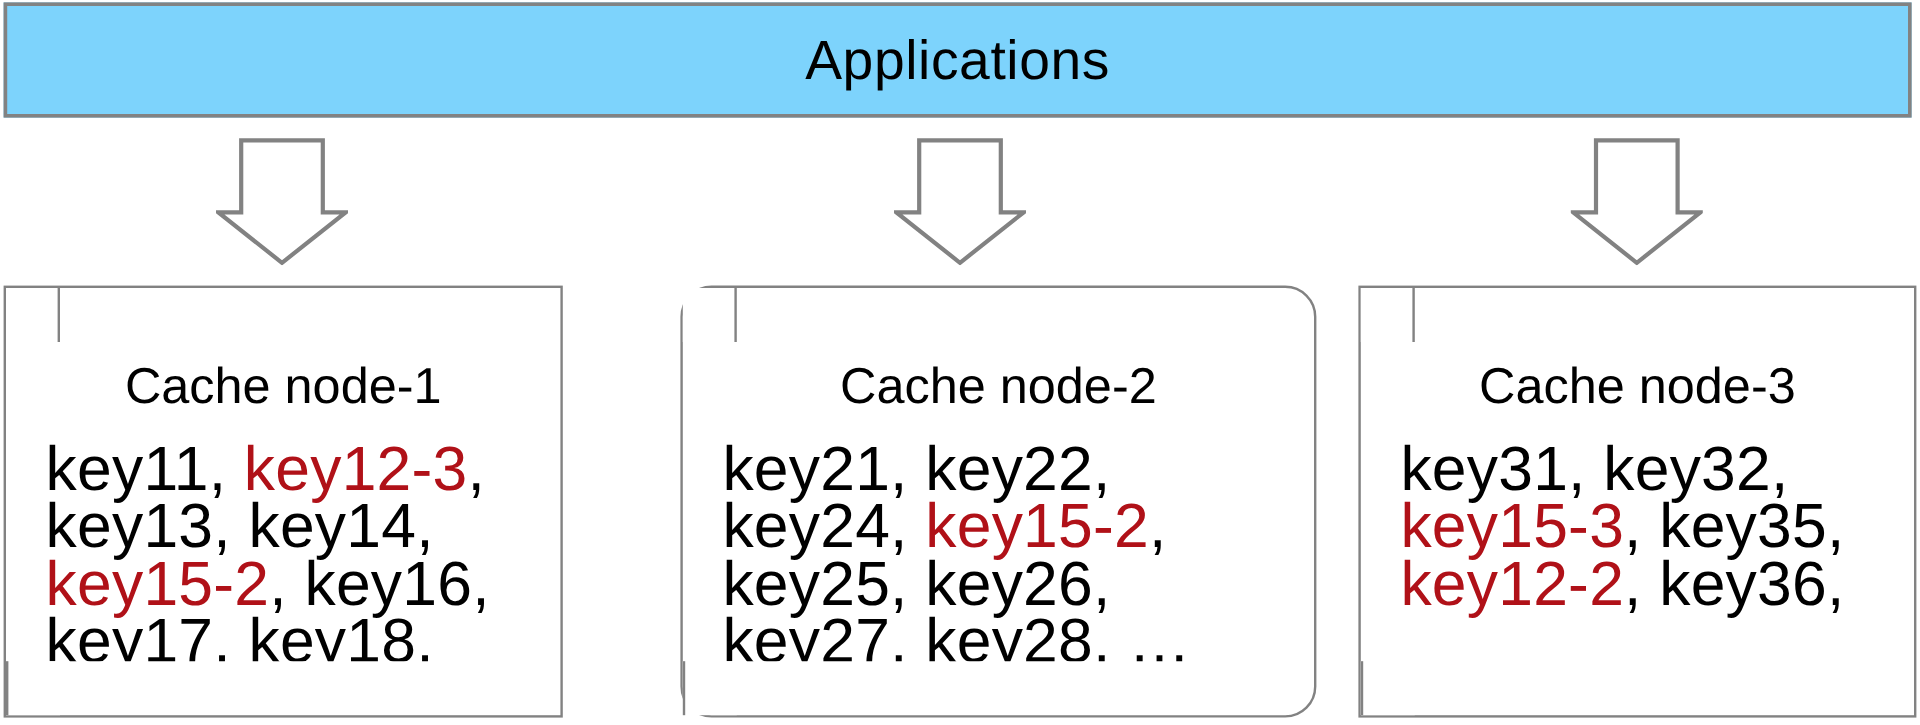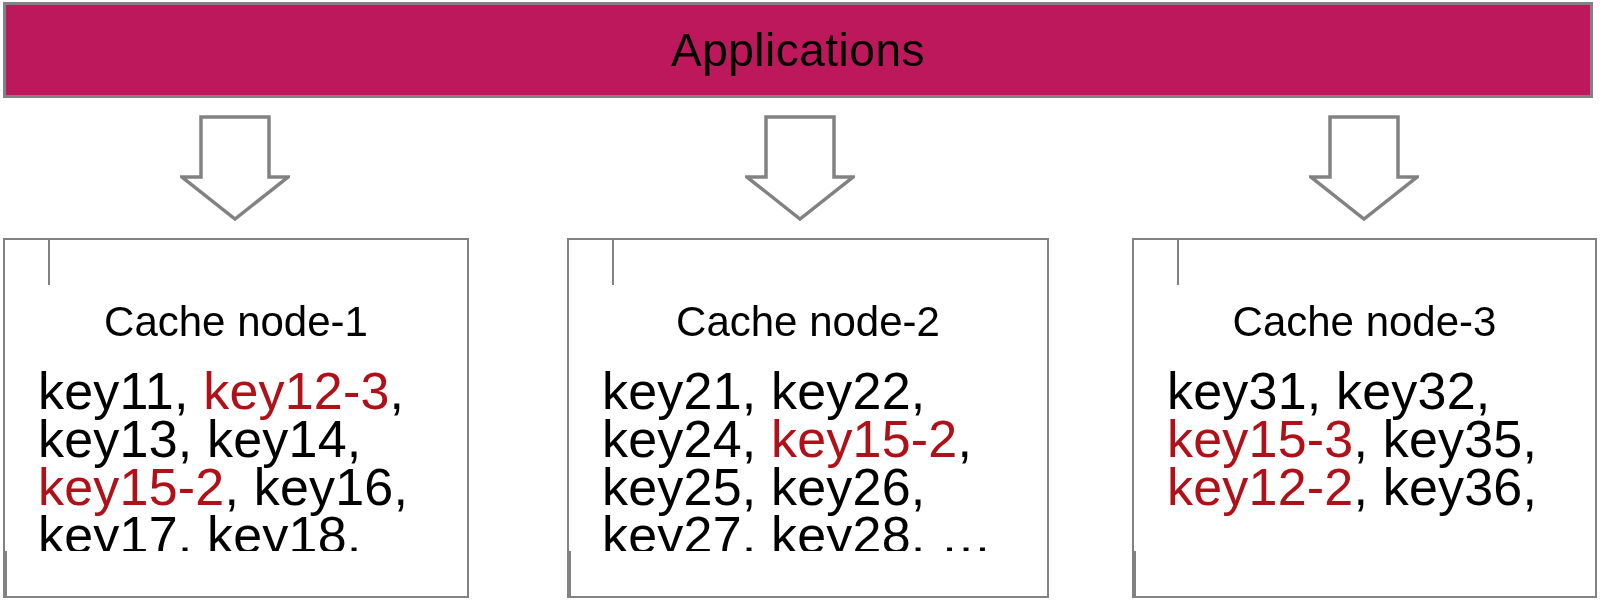--- a/index.html
+++ b/index.html
@@ -15,21 +15,21 @@
     color:var(--ink);
     overflow:hidden;
     position:relative;
   }
   .canvas{position:relative;width:1600px;height:604px;background:#ffffff;}
 
   
   .app-box{
     position:absolute;left:3px;top:2px;width:1590px;height:96px;
     border:3px solid var(--border-gray);
-    background:#be185d;
+    background:#7dd3fc;
     display:flex;align-items:center;justify-content:center;
   }
   .app-title{
     font-size:46px;line-height:1;color:var(--ink);letter-spacing:0.5px;
   }
 
   
   .arrow{position:absolute;top:115px;width:110px;height:106px;}
   .arrow svg{display:block;width:100%;height:100%;}
 
@@ -90,21 +90,21 @@
           <div class="key-line"><span>key11, </span><span class="hot-key">key12-3</span><span>,</span></div>
           <div class="key-line"><span>key13, key14,</span></div>
           <div class="key-line"><span class="hot-key">key15-2</span><span>, key16,</span></div>
           <div class="key-line"><span>key17, key18,</span></div>
           <div class="key-line"><span>…</span></div>
         </div>
     </div>
     <div class="node-strip strip-right"></div>
   </div>
 
-  <div class="node-box" style="left:567px;width:482px;">
+  <div class="node-box" style="left:567px;width:530px;border-radius:26px;">
     <div class="node-strip strip-left"></div>
     <div class="node-center">
       <div class="node-title">Cache node-2</div>
       <div class="node-keys">
           <div class="key-line"><span>key21, key22,</span></div>
           <div class="key-line"><span>key24, </span><span class="hot-key">key15-2</span><span>,</span></div>
           <div class="key-line"><span>key25, key26,</span></div>
           <div class="key-line"><span>key27, key28, …</span></div>
         </div>
     </div>

